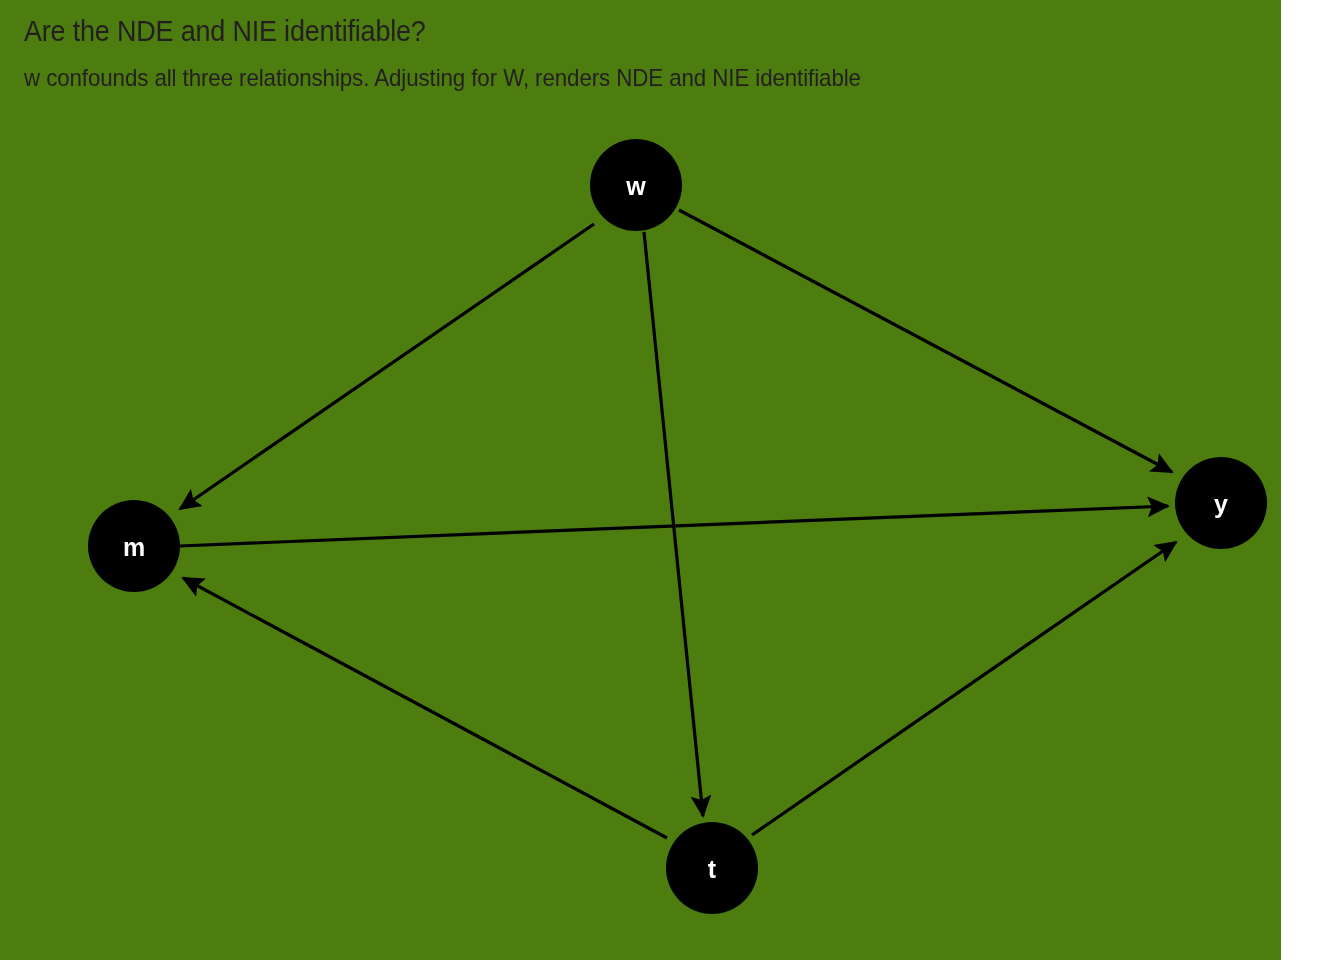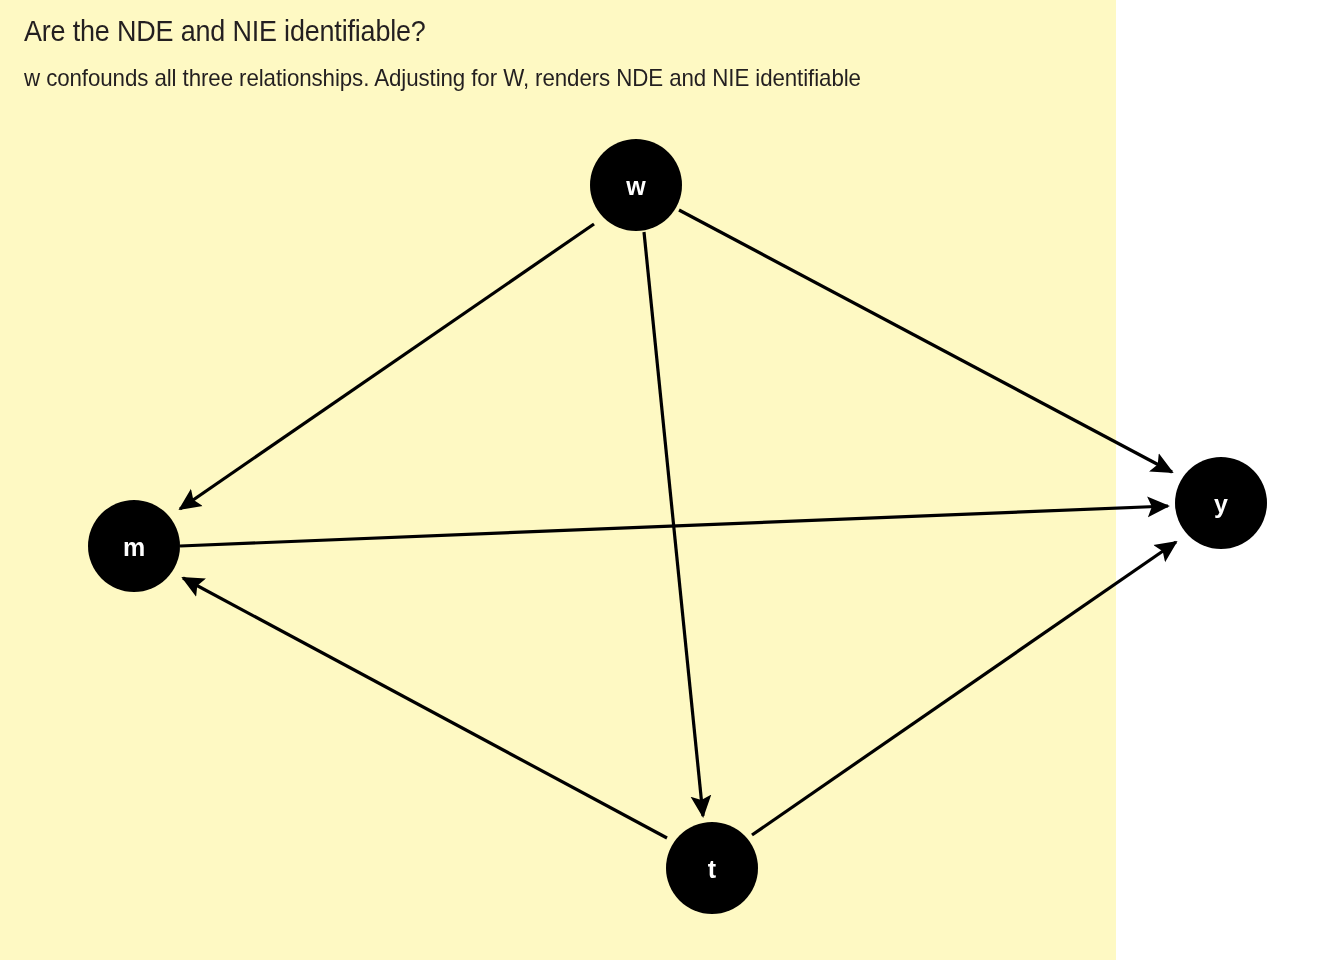--- a/index.html
+++ b/index.html
@@ -10,23 +10,23 @@
   }
   body {
     width: 1344px;
     height: 960px;
     font-family: "Liberation Sans", sans-serif;
     overflow: hidden;
     position: relative;
   }
   .page {
     position: relative;
-    width: 1116px;
+    width: 1281px;
     height: 960px;
-    background: #fef9c3;
+    background: #4d7c0f;
   }
   .title {
     position: absolute;
     left: 24px;
     top: 14px;
     font-size: 29px;
     line-height: 34px;
     font-weight: 400;
     color: #231f20;
     letter-spacing: -0.2px;

